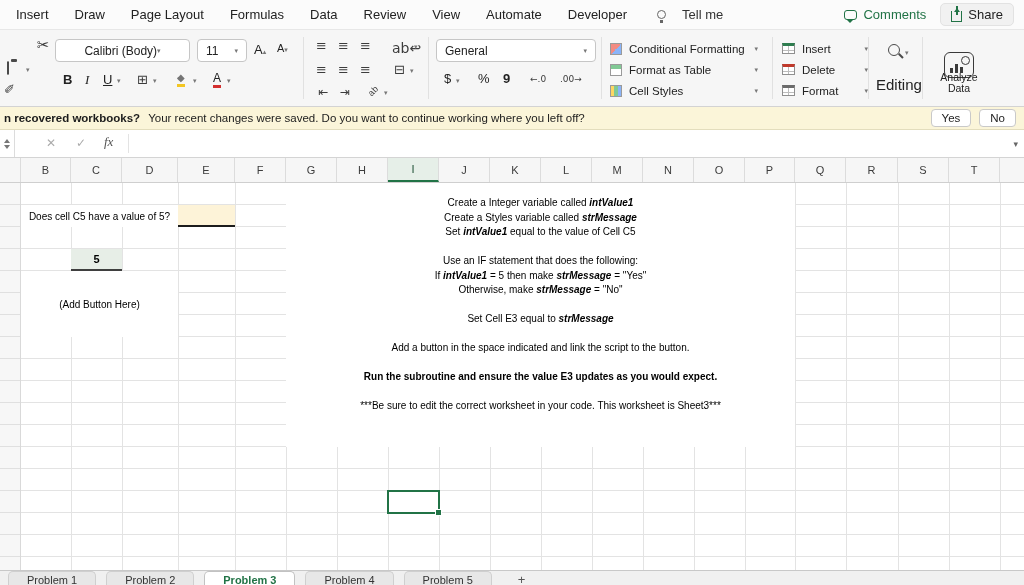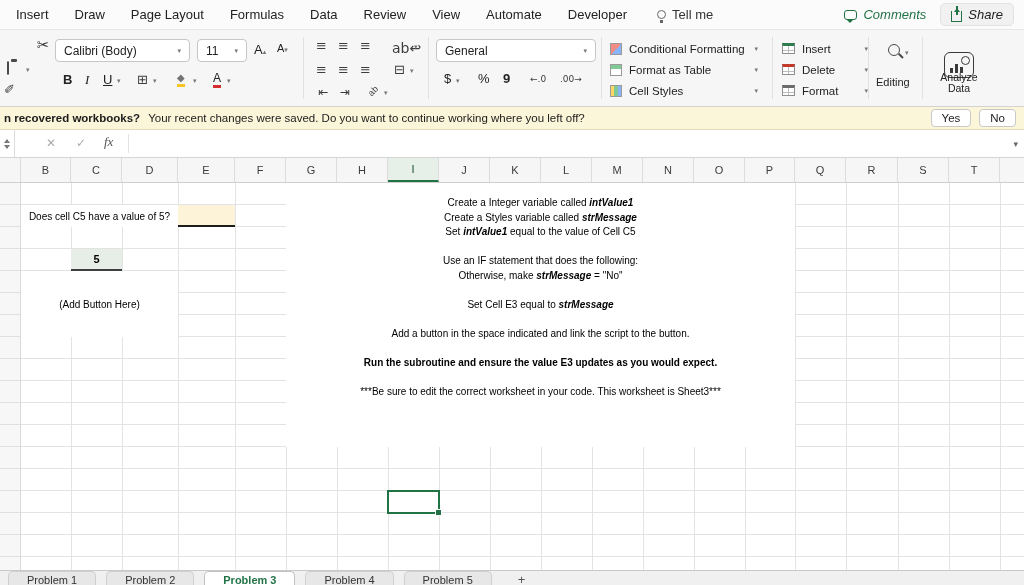--- a/index.html
+++ b/index.html
@@ -3,24 +3,24 @@
 <meta charset="utf-8">
 <style>
   * { margin:0; padding:0; box-sizing:border-box; }
   html,body { width:1024px; height:585px; overflow:hidden; background:#fff;
     font-family:"Liberation Sans", sans-serif; -webkit-font-smoothing:antialiased; }
 
   
   #menubar { height:30px; background:#fbfbfb; border-bottom:1px solid #e7e7e7;
     display:flex; align-items:center; padding-left:16px; font-size:13px; color:#222; position:relative; }
   .menu-item { margin-right:26px; white-space:nowrap; cursor:default; }
-  .tellme { display:flex; align-items:center; gap:6px; margin-left:4px; color:#333; }
+  .tellme { display:flex; align-items:center; gap:16px; margin-left:4px; color:#333; }
   .bulb { width:9px; height:9px; border:1.3px solid #666; border-radius:50%; position:relative; display:inline-block; }
   .bulb::after { content:''; position:absolute; left:2px; top:9px; width:3px; height:3px; background:#666; }
-  #menubar-right { position:absolute; right:10px; top:0; height:100%; display:flex; align-items:center; gap:14px;font-style:italic; }
+  #menubar-right { position:absolute; right:10px; top:0; height:100%; display:flex; align-items:center; gap:14px; }
   .comments-btn { display:flex; align-items:center; gap:6px; color:#217346; font-size:13px; }
   .bubble { width:13px; height:10px; border:1.3px solid #217346; border-radius:3px; position:relative; display:inline-block; }
   .bubble::after { content:''; position:absolute; bottom:-7px; left:2px; border:3px solid transparent; border-top-color:#217346; }
   .share-btn { display:flex; align-items:center; gap:6px; background:#f1f1f1; border:1px solid #e2e2e2;
     border-radius:5px; padding:3px 10px; font-size:13px; color:#222; }
   .share-ico { width:11px; height:11px; border:1.3px solid #217346; border-top:none; position:relative; display:inline-block; margin-top:3px; }
   .share-ico::before { content:''; position:absolute; left:4px; top:-5px; width:1.5px; height:9px; background:#217346; }
   .share-ico::after { content:''; position:absolute; left:1.8px; top:-6px; border:3px solid transparent; border-bottom:4px solid #217346; }
 
   
@@ -147,21 +147,21 @@
 </div>
 
 <div id="ribbon">
   
   <span class="abs ico" style="left:37px; top:6px; font-size:15px;">✂</span>
   <span class="abs clip-ico" style="left:7px; top:30px;"></span>
   <span class="abs chev" style="left:26px; top:36px;">▾</span>
   <span class="abs ico" style="left:4px; top:52px; font-size:13px;">✐</span>
 
   
-  <div class="combo" style="left:55px; top:9px; width:135px;">
+  <div class="combo" style="left:55px; top:9px; width:135px;justify-content:center;">
     <span>Calibri (Body)</span>
     <span class="chev">▾</span>
   </div>
   <div class="combo" style="left:197px; top:9px; width:50px;">
     <span>11</span>
     <span class="chev">▾</span>
   </div>
   <span class="abs" style="left:254px; top:12px; font-size:13px;">A<span class="chev">▴</span></span>
   <span class="abs" style="left:277px; top:12px; font-size:11px;">A<span class="chev">▾</span></span>
 
@@ -244,21 +244,21 @@
     <span class="mini-grid mg-format"></span>
     <span class="lbl">Format</span>
     <span class="chev">▾</span>
   </div>
 
   <div class="rb-div" style="left:868px;"></div>
 
   
   <span class="abs mag" style="left:886px; top:14px;"></span>
   <span class="abs chev" style="left:905px; top:19px;">▾</span>
-  <span class="abs" style="left:876px; top:46px; width:44px; text-align:left; font-size:11px;">Editing</span>
+  <span class="abs" style="left:876px; top:46px; width:44px; text-align:center; font-size:15px;">Editing</span>
 
   <div class="rb-div" style="left:922px;"></div>
 
   
   <div class="abs analyze-ico" style="left:944px; top:8px;">
       <i></i>
       <i></i>
       <i></i>
     </div>
   <span class="abs" style="left:932px; top:42px; width:54px; text-align:center; font-size:10.5px; line-height:11px;">Analyze Data</span>
@@ -337,20 +337,21 @@
   <div id="c5-cell">5</div>
   <div class="merged" id="addbtn-cell">(Add Button Here)</div>
 
   <div class="merged" id="instr-cell">
     <div>
         <div class="instr-line"><span>Create a Integer variable called </span><span class="bi">intValue1</span></div>
         <div class="instr-line"><span>Create a Styles variable called </span><span class="bi">strMessage</span></div>
         <div class="instr-line"><span>Set </span><span class="bi">intValue1</span><span> equal to the value of Cell C5</span></div>
         <div class="instr-line"></div>
         <div class="instr-line"><span>Use an IF statement that does the following:</span></div>
+        <div class="instr-line"><span>If </span><span class="bi">intValue1</span><span> = 5 then make </span><span class="bi">strMessage</span><span> = "Yes"</span></div>
         <div class="instr-line"><span>Otherwise, make </span><span class="bi">strMessage</span><span> = "No"</span></div>
         <div class="instr-line"></div>
         <div class="instr-line"><span>Set Cell E3 equal to </span><span class="bi">strMessage</span></div>
         <div class="instr-line"></div>
         <div class="instr-line"><span>Add a button in the space indicated and link the script to the button.</span></div>
         <div class="instr-line"></div>
         <div class="instr-line"><span class="b">Run the subroutine and ensure the value E3 updates as you would expect.</span></div>
         <div class="instr-line"></div>
         <div class="instr-line"><span>***Be sure to edit the correct worksheet in your code. This worksheet is Sheet3***</span></div>
       </div>

